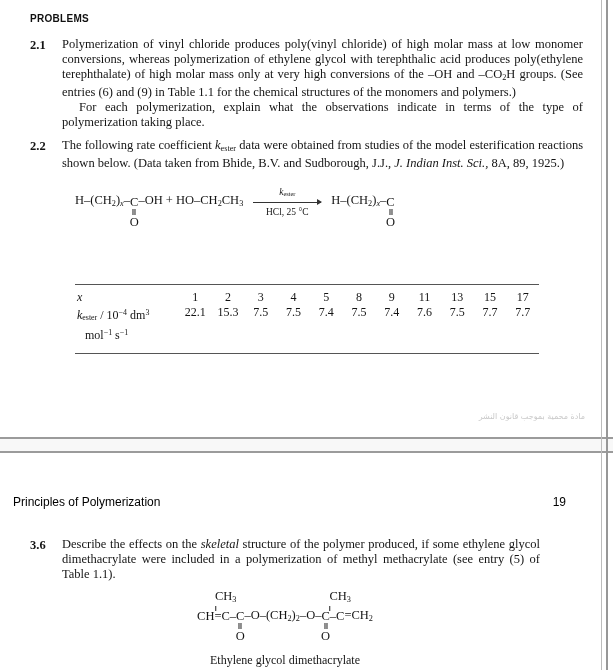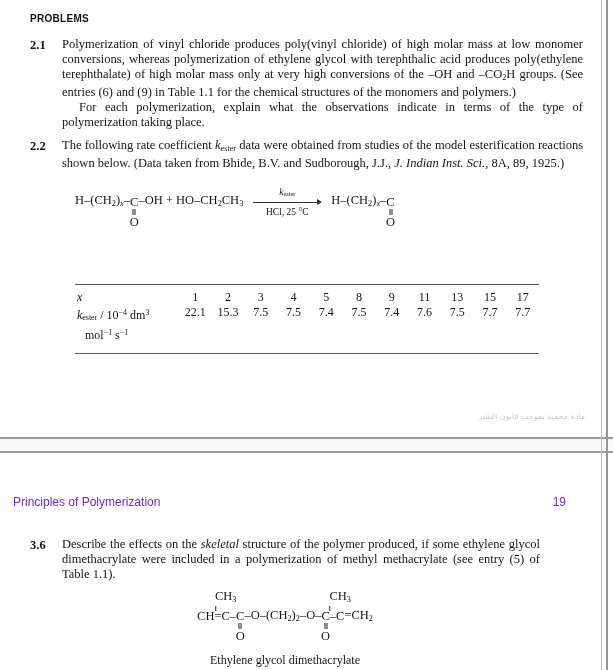--- a/index.html
+++ b/index.html
@@ -59,21 +59,21 @@
   .tcells{flex:1;display:flex;}
   .tcell{flex:1;text-align:center;line-height:15px;}
 
   .discuss{margin:15px 0 0 58px;font-size:12.5px;}
   .watermark{position:absolute;right:28px;bottom:16px;font-size:8px;color:#c9c9c9;direction:rtl;
              font-family:"DejaVu Sans",sans-serif;text-align:center;}
 
   
   .p2-header{display:flex;justify-content:space-between;align-items:baseline;
     padding:42px 47px 0 13px;
-    font-family:"Liberation Sans","DejaVu Sans",sans-serif;font-size:12px;color:#6d28d9;}
+    font-family:"Liberation Sans","DejaVu Sans",sans-serif;font-size:12px;color:#000000;}
   .p2-pagenum{font-weight:400;}
   .p2-content{padding:20px 73px 0 30px;}
   .struct-wrap{display:flex;flex-direction:column;align-items:center;margin-top:26px;}
   .struct-caption{margin-top:27px;font-size:12px;}
 </style>
 </head>
 <body>
 
 <div class="page" id="page1">
   <div class="p1-content">

